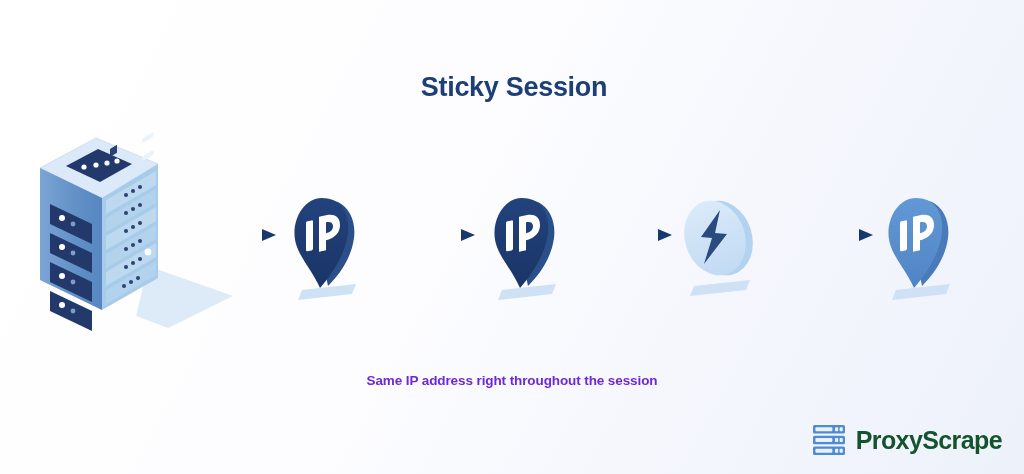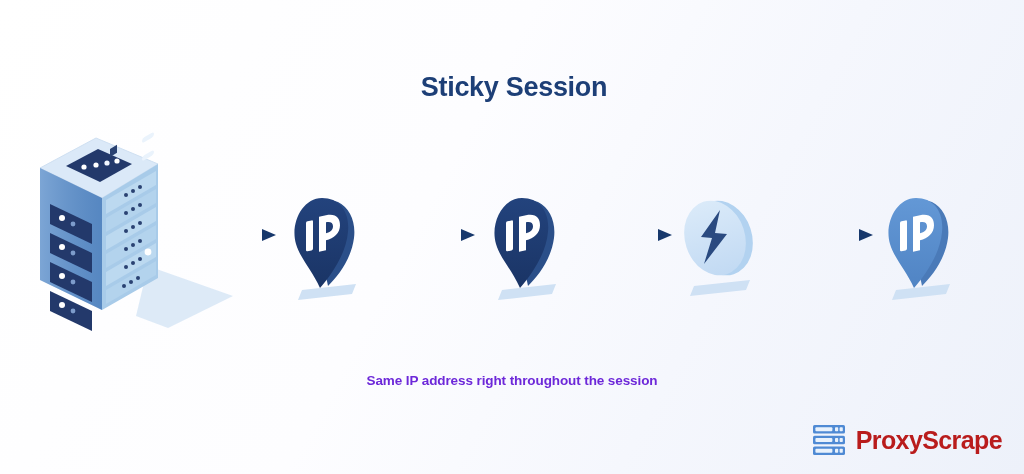--- a/index.html
+++ b/index.html
@@ -37,21 +37,21 @@
   
   #logo {
     right: 22px; bottom: 18px;
     display: flex;
     align-items: center;
     gap: 10px;
   }
   #logo-text {
     font-size: 25px;
     font-weight: bold;
-    color: #b91c1c;
+    color: #14532d;
     letter-spacing: -0.6px;
   }
   .logo-icon { width: 34px; height: 32px; display:block; }
 
   
   .arrow { height: 22px; }
 
   
   .figure { display:block; }
 </style>

